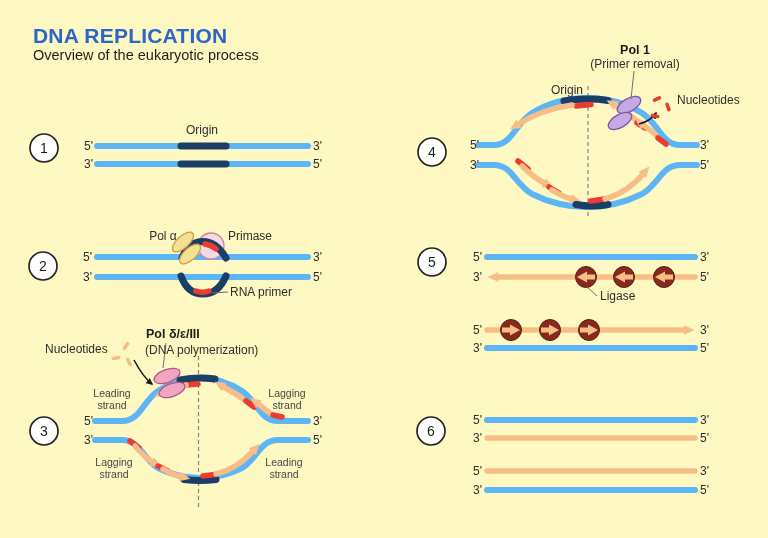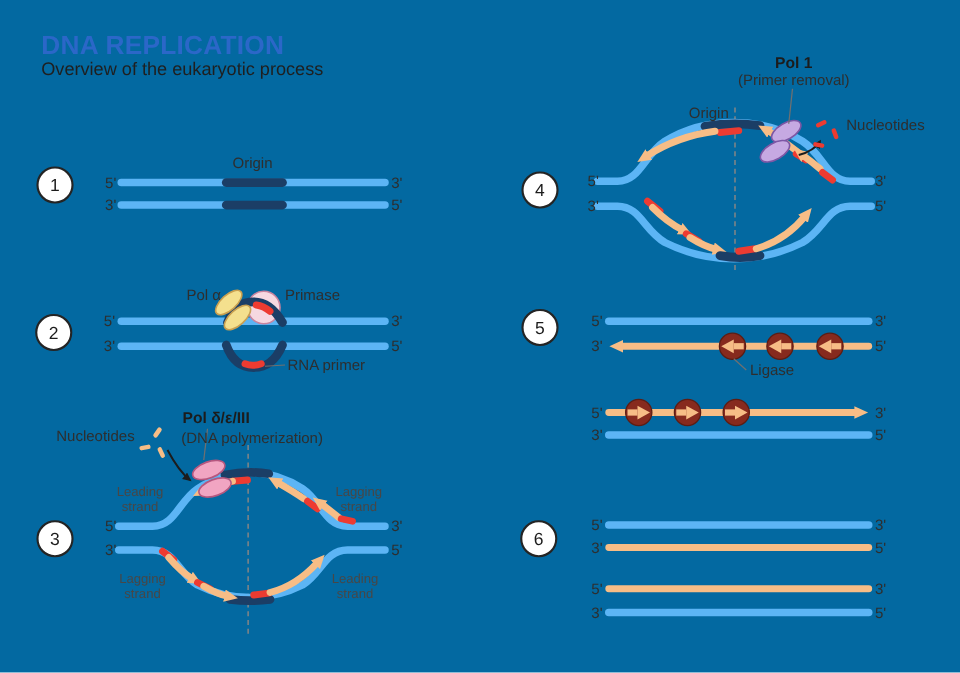--- a/index.html
+++ b/index.html
@@ -8,21 +8,21 @@
     --navy:#1B3E66;
     --orange:#F7BD86;
     --red:#ED3B31;
     --yellow:#F4E08E;
     --primase:#F6D8E1;
     --poldelta:#F1A5C2;
     --pol1:#C6A9E2;
     --maroon:#872A1E;
   }
   html,body{margin:0;padding:0;background:#ffffff;}
-  .canvas{width:768px;height:538px;position:relative;background:#0369a1;overflow:hidden;text-decoration:underline;}
+  .canvas{width:768px;height:538px;position:relative;background:#fef9c3;overflow:hidden;text-decoration:underline;}
   text{font-family:"Liberation Sans", sans-serif;fill:#333;}
   .t-title{font-size:21px;font-weight:bold;fill:var(--title-blue);letter-spacing:.2px;}
   .t-sub{font-size:14.5px;fill:#1f1f1f;}
   .t-label{font-size:12px;fill:#2e2e2e;}
   .t-bold{font-size:12.5px;font-weight:bold;fill:#1c1c1c;}
   .t-small{font-size:10.5px;fill:#474747;}
   .t-prime{font-size:12px;fill:#2e2e2e;}
   .t-num{font-size:14px;fill:#1c1c1c;}
   .s-blue{stroke:var(--blue);stroke-width:6;fill:none;stroke-linecap:round;}
   .s-navy{stroke:var(--navy);stroke-width:7;fill:none;stroke-linecap:round;}

